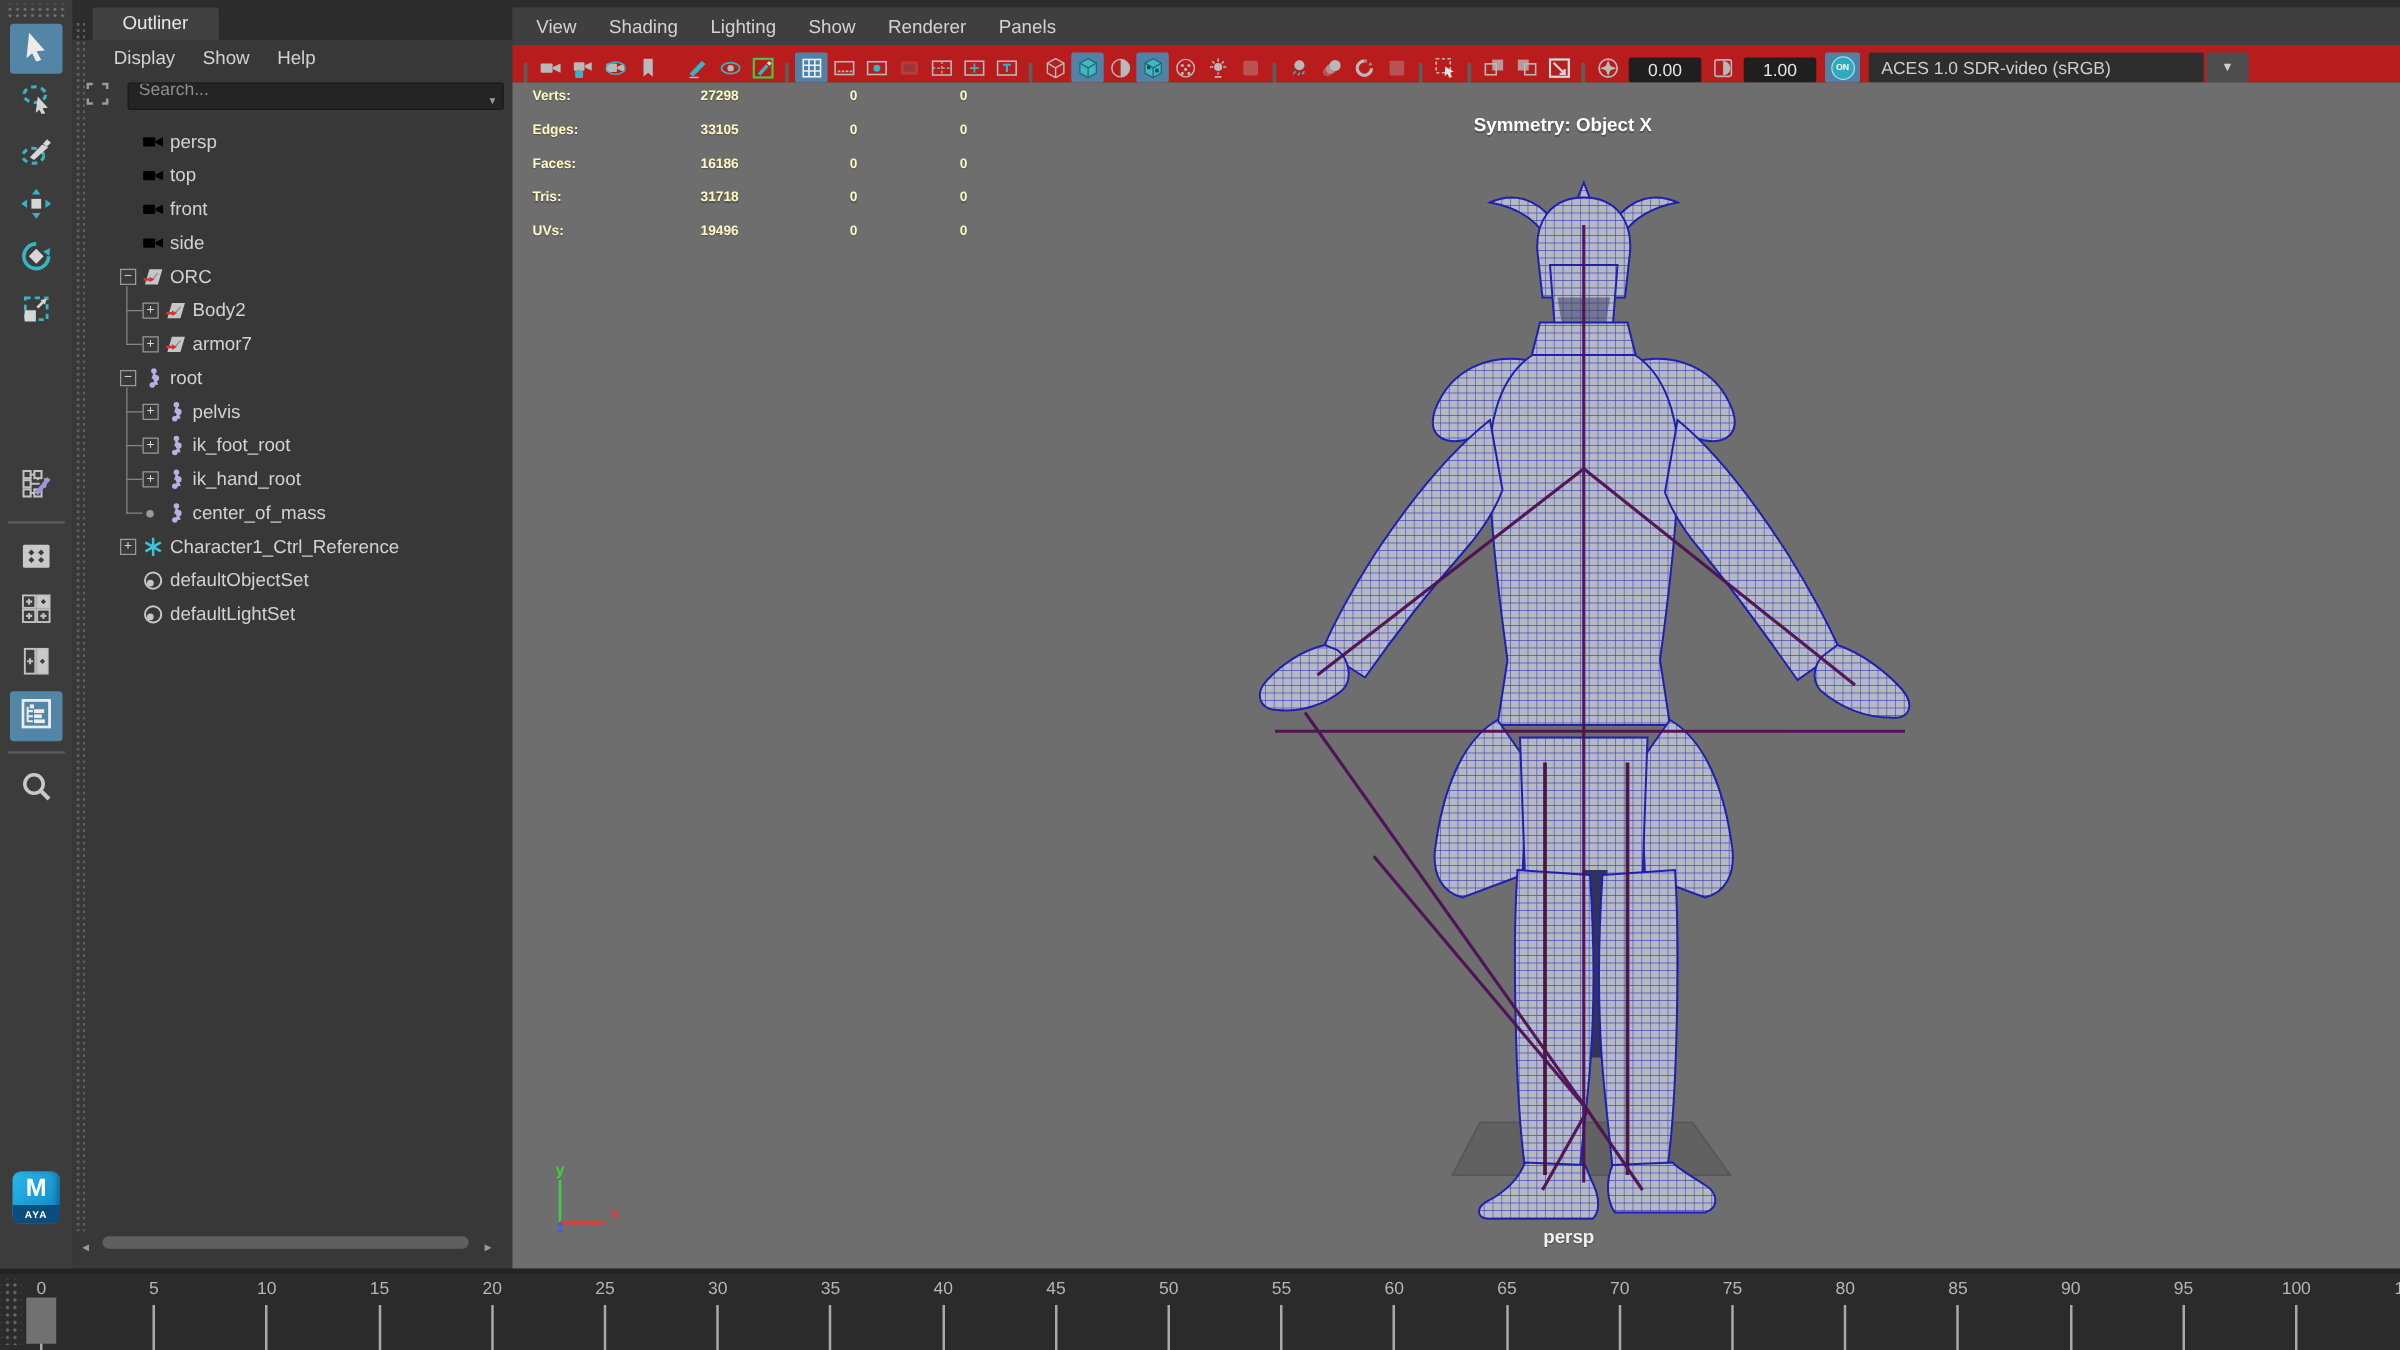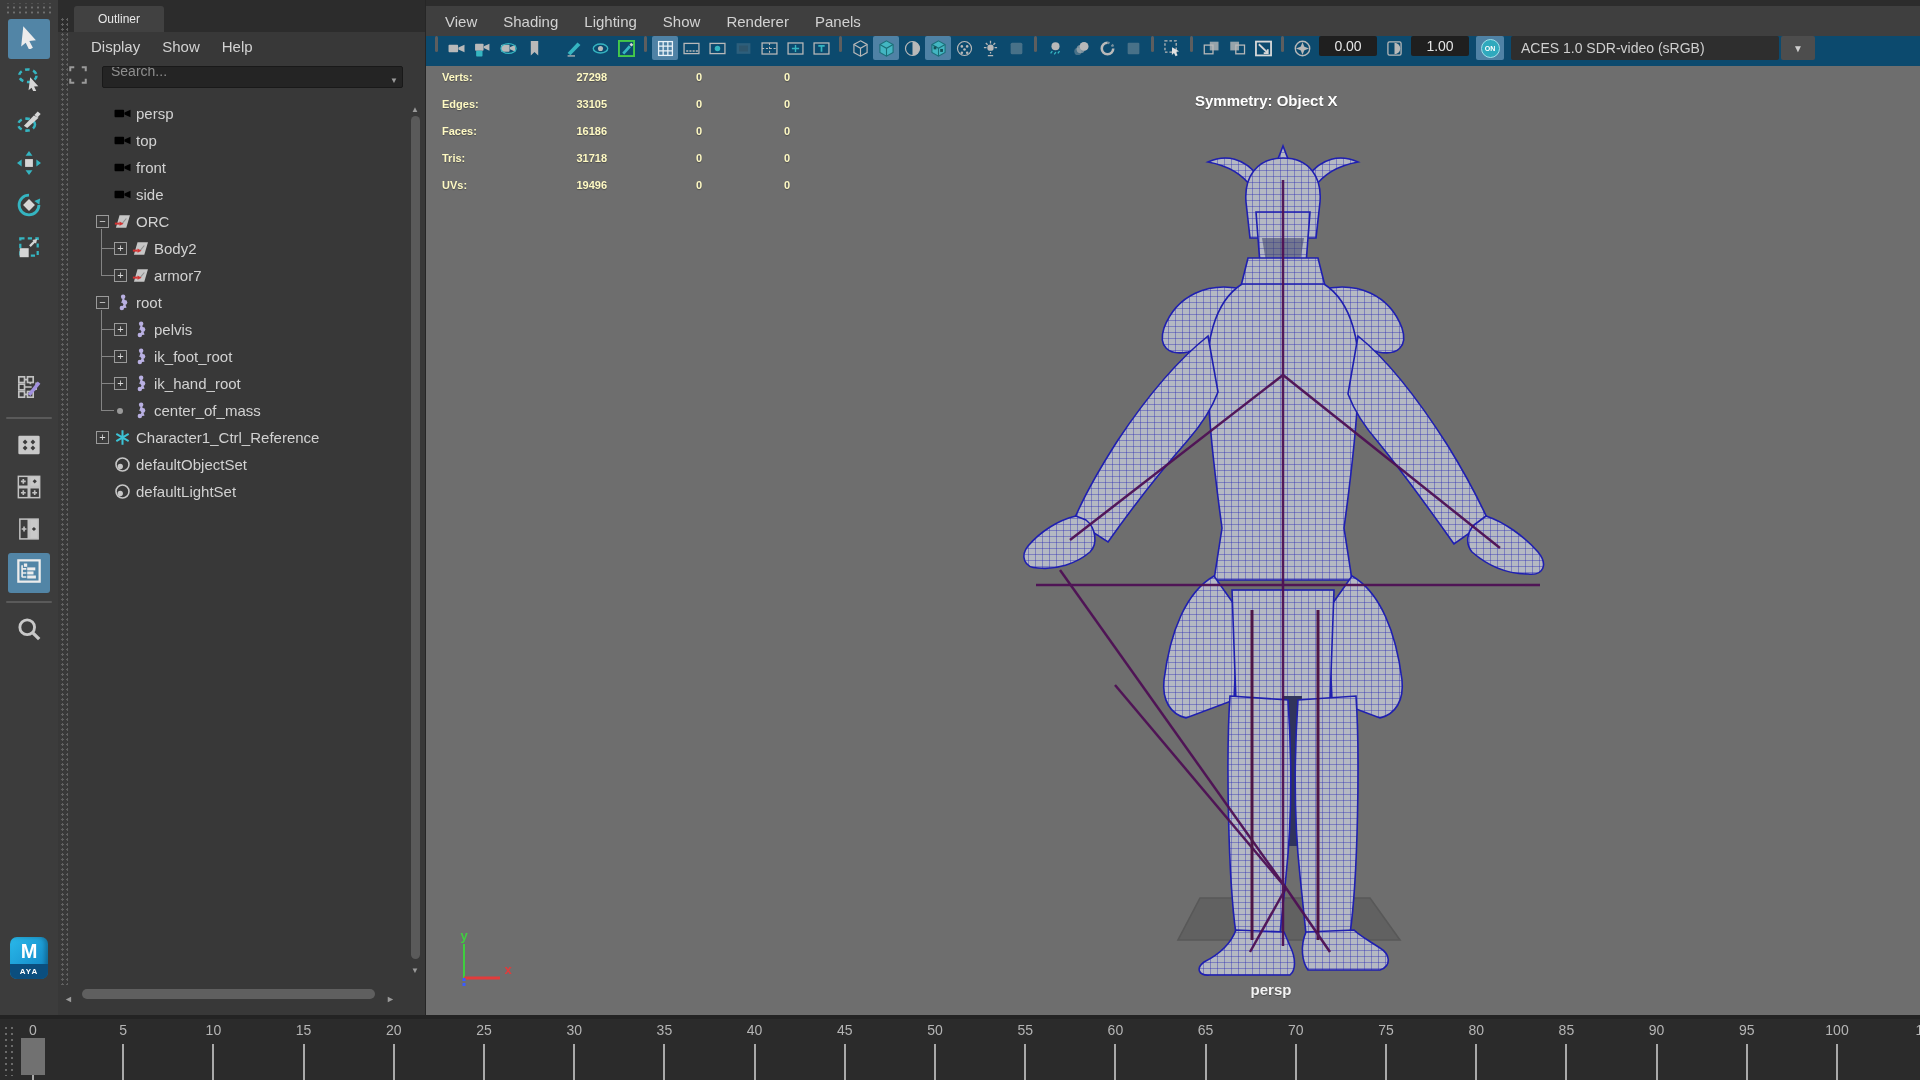--- a/index.html
+++ b/index.html
@@ -25,21 +25,21 @@
               text-align:center; line-height:15px; letter-spacing:1px; }
 
   
   .outliner { position:absolute; left:58px; top:0; width:368px; height:1015px; background:#383838;
               border-right:1px solid #262626; }
   .ol-grip { position:absolute; left:1px; top:16px; bottom:30px; width:9px;
              background-image:radial-gradient(#606060 1px, transparent 1.4px);
              background-size:5px 5px; background-position:1px 1px; }
   .ol-tabrow { height:32px; background:#2c2c2c; display:flex; align-items:flex-end; }
   .ol-tab { margin-left:16px; height:26px; line-height:26px; padding:0 24px; background:#414141;
-            color:#e8e8e8; font-size:12px; border-radius:3px 3px 0 0; }
+            color:#e8e8e8; font-size:15px; border-radius:3px 3px 0 0; }
   .ol-menus { height:28px; display:flex; align-items:center; padding-left:22px; background:#383838; }
   .menu-item { color:#d2d2d2; font-size:15px; padding:0 11px; }
   .ol-searchrow { height:30px; display:flex; align-items:center; padding:0 22px 0 10px; }
   .ol-filter { width:20px; height:20px; margin-right:14px; }
   .ol-searchwrap { position:relative; flex:1; }
   .ol-search { width:100%; height:22px; background:#242424; border:1px solid #191919; border-radius:2px;
                color:#cccccc; font-size:14px; padding:0 18px 12px 8px; outline:none;
                font-family:"Liberation Sans", sans-serif; }
   .ol-search::placeholder { color:#8f8f8f; }
   .ol-search-arrow { position:absolute; right:5px; top:7px; }
@@ -61,25 +61,25 @@
   .tree-label { position:absolute; top:0; line-height:27px; color:#d2d2d2; font-size:15px; white-space:nowrap; }
 
   .ol-vscroll { position:absolute; right:3px; top:98px; bottom:36px; width:13px; }
   .ol-vthumb { position:absolute; left:2px; right:2px; top:18px; bottom:20px; background:#5a5a5a; border-radius:5px; }
   .ol-vup { position:absolute; top:0; left:2px; } .ol-vdn { position:absolute; bottom:2px; left:2px; }
   .ol-hscroll { position:absolute; left:6px; right:22px; bottom:14px; height:14px; }
   .ol-hthumb { position:absolute; top:2px; bottom:2px; left:18px; right:28px; background:#5f5f5f; border-radius:5px; }
   .ol-hl { position:absolute; left:0; top:1px; } .ol-hr { position:absolute; right:8px; top:1px; }
 
   
-  .viewport { position:absolute; left:426px; top:0; right:0; height:1015px; background:#3f3f3f; }
+  .viewport { position:absolute; left:410px; top:0; right:0; height:1015px; background:#3f3f3f; }
   .vp-topstrip { height:6px; background:#2c2c2c; }
   .vp-menubar { height:30px; display:flex; align-items:center; padding-left:6px; background:#3f3f3f; }
   .vp-menubar .menu-item { padding:0 13px; }
-  .vp-toolbar { height:30px; display:flex; align-items:flex-start; padding-left:4px; background:#0c4a6e; }
+  .vp-toolbar { height:30px; display:flex; align-items:flex-end; padding-left:4px; background:#b91c1c; }
   .icon-cell { width:26px; height:24px; display:flex; align-items:center; justify-content:center;
                border-radius:2px; color:#b9b9b9; flex:0 0 auto; }
   .icon-cell.active { background:#4f82a5; color:#eaf3f8; }
   .icon-cell.dim { opacity:.35; }
   .vp-sep { width:3px; height:16px; background:#5e5e5e; border-radius:2px; margin:0 5px; flex:0 0 auto; }
   .vp-gap { width:14px; flex:0 0 auto; }
   .vp-field { width:58px; height:20px; background:#1f1f1f; border-radius:2px; color:#e6e6e6;
               font-size:14px; text-align:center; line-height:20px; margin:0 4px; flex:0 0 auto; }
   .vp-toggle { width:28px; height:24px; background:#4f82a5; border-radius:2px; display:flex;
                align-items:center; justify-content:center; margin:0 3px; flex:0 0 auto; }

